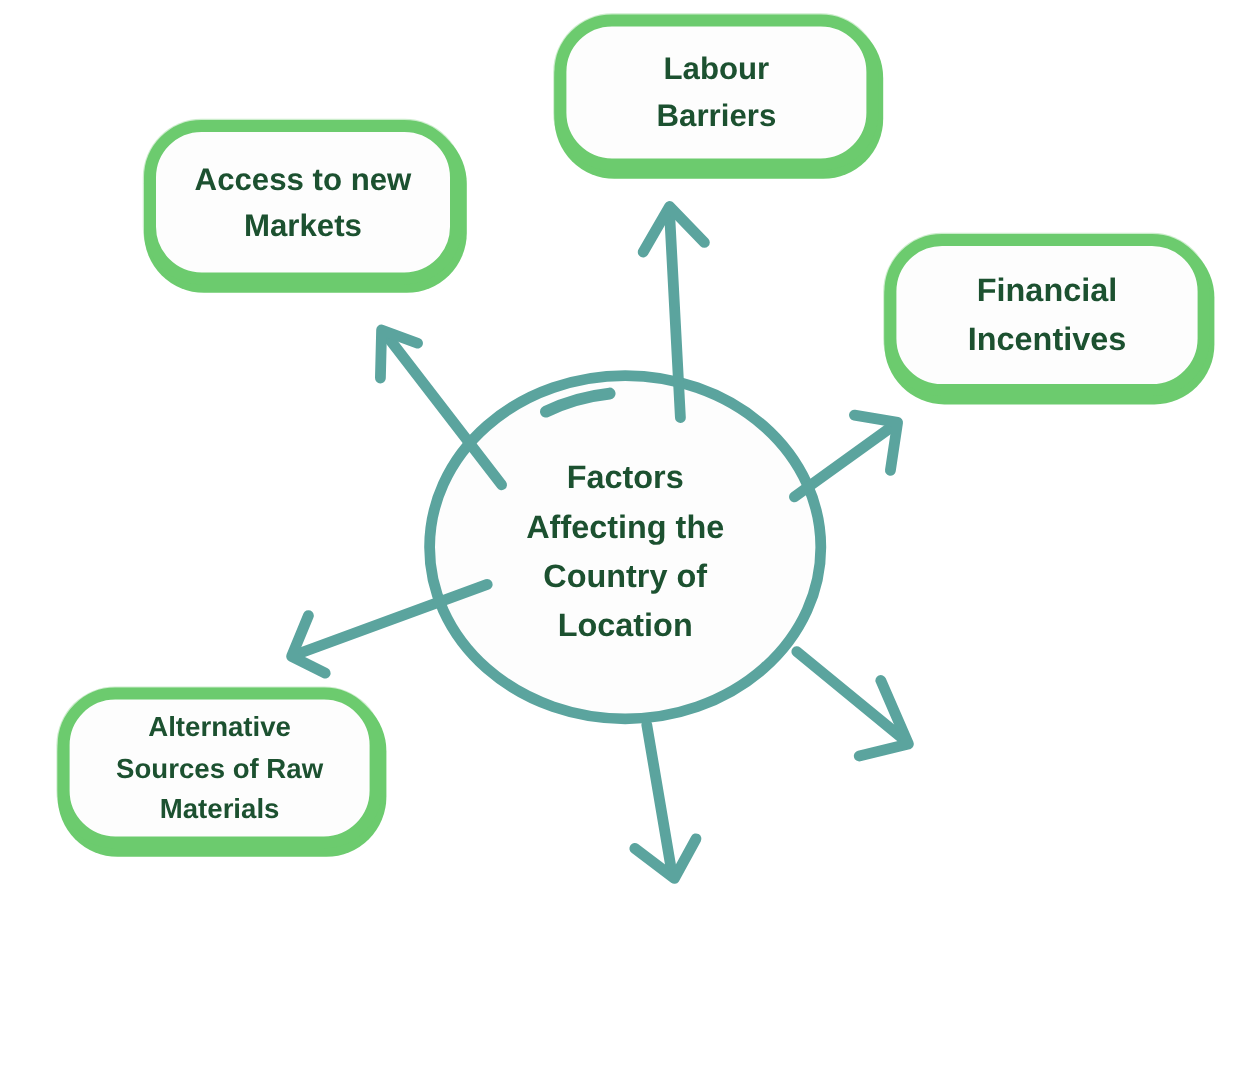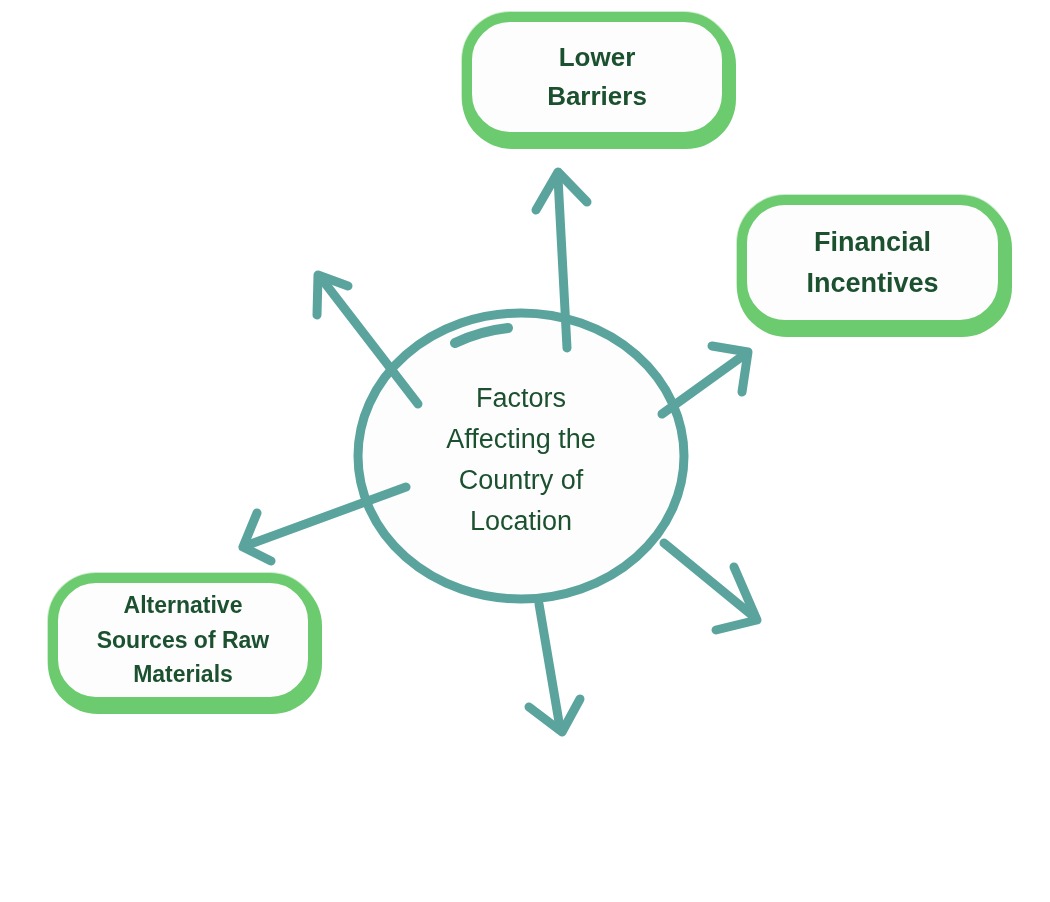--- a/index.html
+++ b/index.html
@@ -36,21 +36,21 @@
     line-height: 1.5;
     padding: 0 6px;
   }
   .center-label {
     position: absolute;
     left: 381px;
     top: 378px;
     width: 280px;
     text-align: center;
     white-space: pre-line;
-    font-weight: 400;
+    font-weight: 700;
     color: #1C5130;
     font-size: 27px;
     line-height: 1.52;
   }
   .fs26 { font-size: 26px; }
   .fs27 { font-size: 27px; }
   .fs23 { font-size: 23px; }
   .fs24 { font-size: 24px; }
   .fs30 { font-size: 30px; }
 
@@ -103,24 +103,28 @@
       </g>
     </g>
   </svg>
 
   <div class="center-label">Factors
 Affecting the
 Country of
 Location</div>
 
   <div class="node n-trade">
-    <span class="node-label fs26">Lower
+    <span class="node-label fs26">Labour
 Barriers</span>
   </div>
 
+  <div class="node n-markets">
+    <span class="node-label fs26">Access to new
+Markets</span>
+  </div>
 
   <div class="node n-financial">
     <span class="node-label fs27">Financial
 Incentives</span>
   </div>
 
   <div class="node n-rawmat">
     <span class="node-label fs23">Alternative
 Sources of Raw
 Materials</span>

